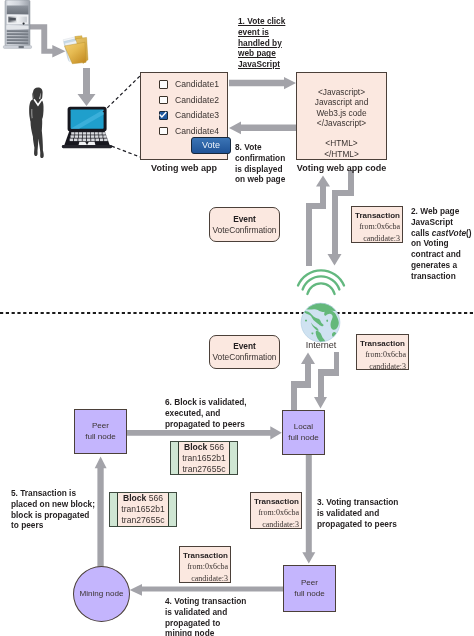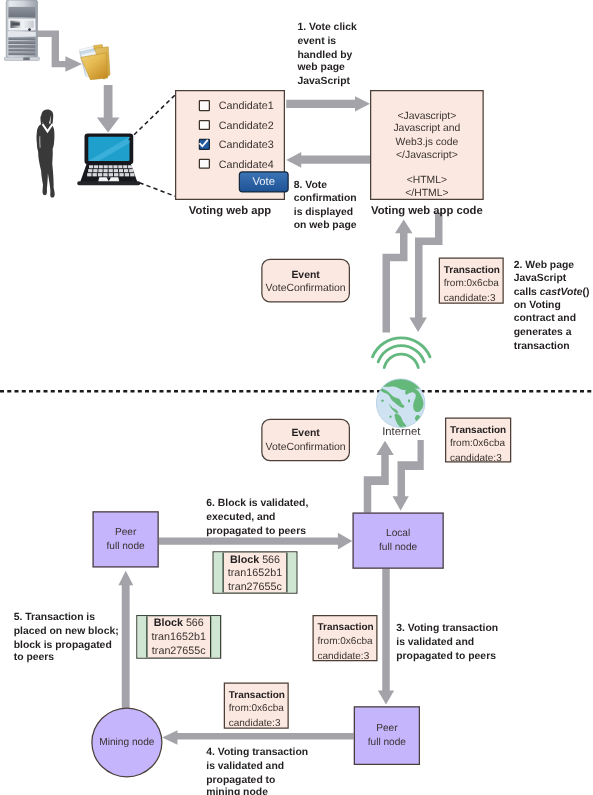--- a/index.html
+++ b/index.html
@@ -30,21 +30,21 @@
   
   .codepanel{display:flex;flex-direction:column;align-items:center;justify-content:flex-end;
       padding-top:8px;font-size:8.3px;color:#3a3331;line-height:10.3px;white-space:nowrap;}
   .codepanel .gap{height:10.3px;}
 
   .note i{font-style:italic;}
   .evt-t{font-weight:bold;font-size:8.35px;color:#231f20;line-height:10.6px;white-space:nowrap;}
   .evt-b{font-size:8.35px;color:#3a3331;line-height:10.6px;white-space:nowrap;}
   .txbox{padding:2.5px 2px 0 3px;}
   .tx-t{font-weight:bold;font-size:8px;color:#231f20;line-height:11.6px;white-space:nowrap;}
-  .tx-l{font-size:8px;color:#3a3331;line-height:11.6px;text-align:left;white-space:nowrap;}
+  .tx-l{font-size:8px;color:#3a3331;line-height:11.6px;text-align:right;white-space:nowrap;font-family:Liberation Serif, serif;}
   .blockbox{box-sizing:border-box;background:#fbe8e0;border:1.3px solid #3e4a3f;display:flex;}
   .blockbox .side{width:7px;background:#cfe6d3;border-right:1.3px solid #2d3a2e;flex:none;}
   .blockbox .side:last-child{border-right:none;border-left:1.3px solid #2d3a2e;}
   .blk-body{flex:1;display:flex;flex-direction:column;align-items:center;justify-content:center;}
   .blk-t{font-size:8.6px;color:#3a3331;line-height:11px;}
   .blk-t b{font-weight:bold;color:#231f20;}
   .blk-l{font-size:8.6px;color:#3a3331;line-height:11px;}
   .nd{font-size:8.1px;color:#3a3331;line-height:10.9px;white-space:nowrap;}
 </style>
 </head>
@@ -250,21 +250,21 @@
     <div>&lt;Javascript&gt;</div>
     <div>Javascript and</div>
     <div>Web3.js code</div>
     <div>&lt;/Javascript&gt;</div>
     <div class="gap"></div>
     <div>&lt;HTML&gt;</div>
     <div>&lt;/HTML&gt;</div>
   </div>
   <div class="abs boxlbl" style="left:291px;top:162.5px;width:101px;text-align:center;">Voting web app code</div>
 
-  <div class="abs note" style="left:238px;top:16px;">
+  <div class="abs note" style="left:238px;top:16px;text-decoration:underline;">
     <div>1. Vote click</div>
     <div>event is</div>
     <div>handled by</div>
     <div>web page</div>
     <div>JavaScript</div>
   </div>
   <div class="abs note" style="left:235px;top:142px;">
     <div>8. Vote</div>
     <div>confirmation</div>
     <div>is displayed</div>
@@ -348,21 +348,21 @@
       <div class="blk-l">tran1652b1</div>
       <div class="blk-l">tran27655c</div>
     </div>
     <div class="side"></div>
   </div>
 
   <div class="abs nodebox cent" style="left:74px;top:409px;width:53px;height:45px;">
     <div class="nd">Peer</div>
     <div class="nd">full node</div>
   </div>
-  <div class="abs nodebox cent" style="left:282px;top:410px;width:73px;height:45px;">
+  <div class="abs nodebox cent" style="left:282px;top:410px;width:43px;height:45px;">
     <div class="nd">Local</div>
     <div class="nd">full node</div>
   </div>
   <div class="abs nodebox cent" style="left:283px;top:565px;width:53px;height:47px;">
     <div class="nd">Peer</div>
     <div class="nd">full node</div>
   </div>
   <div class="abs nodebox cent" style="left:73px;top:566px;width:57px;height:56px;border-radius:50%;">
     <div class="nd">Mining node</div>
   </div>

